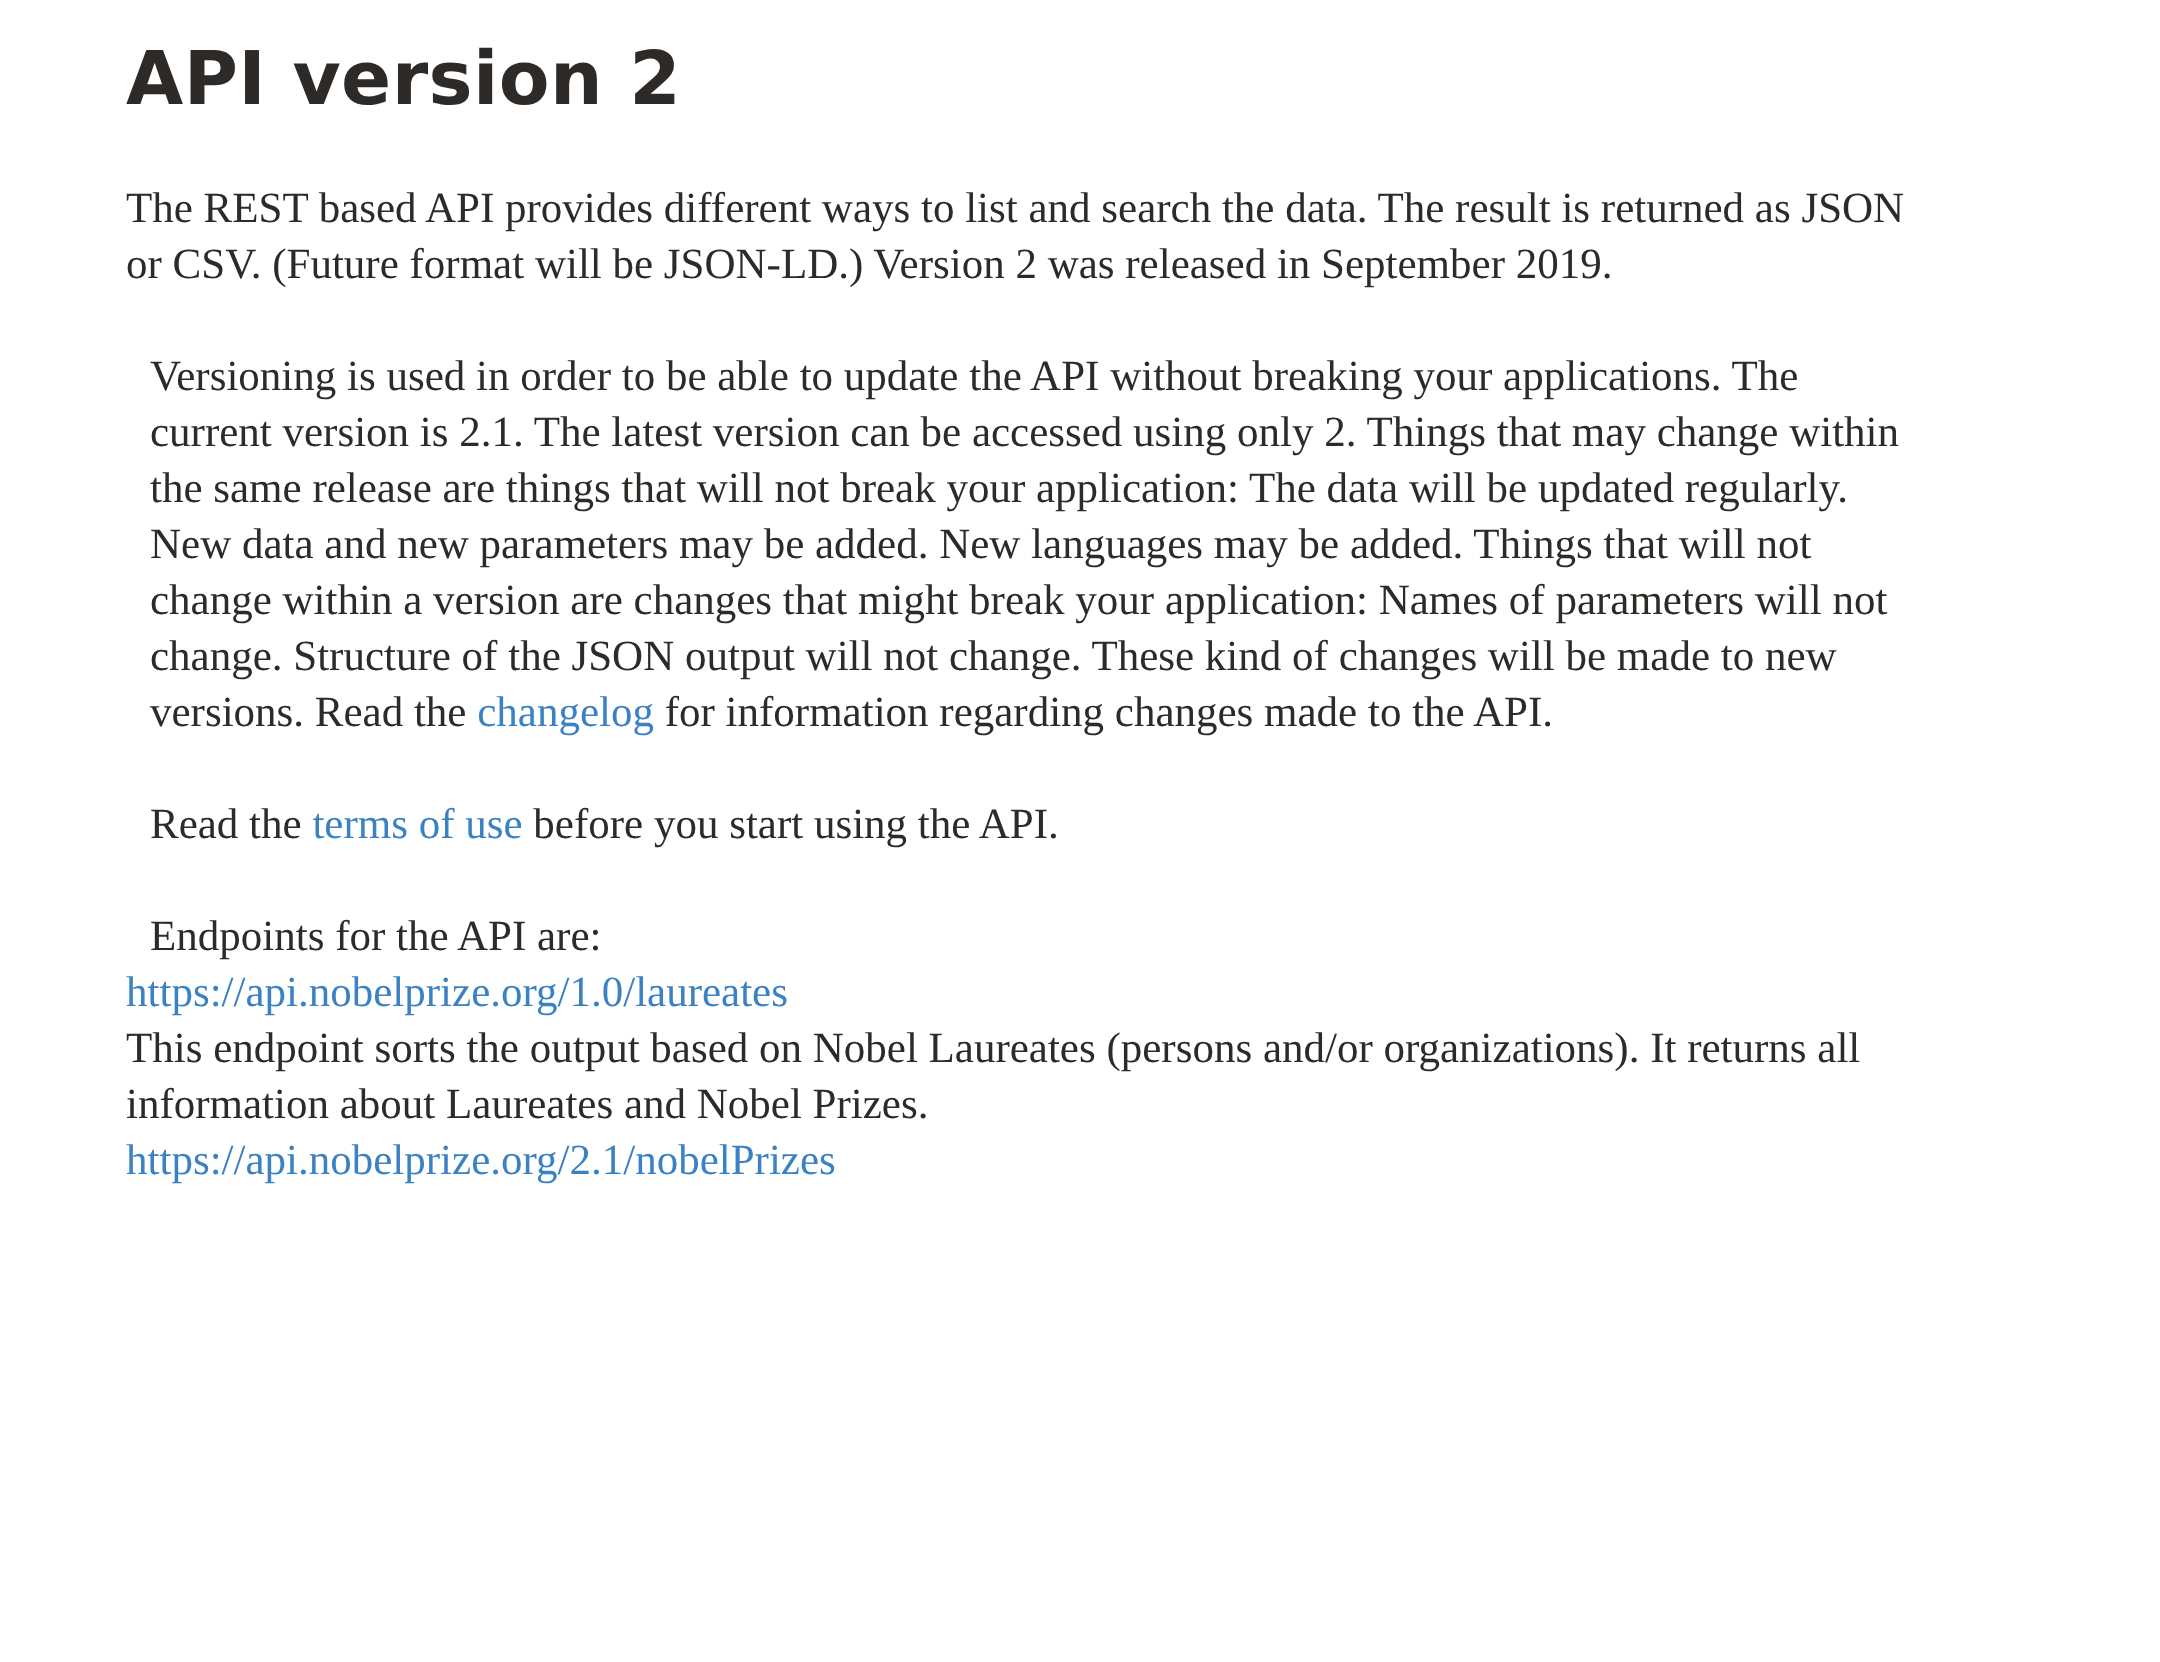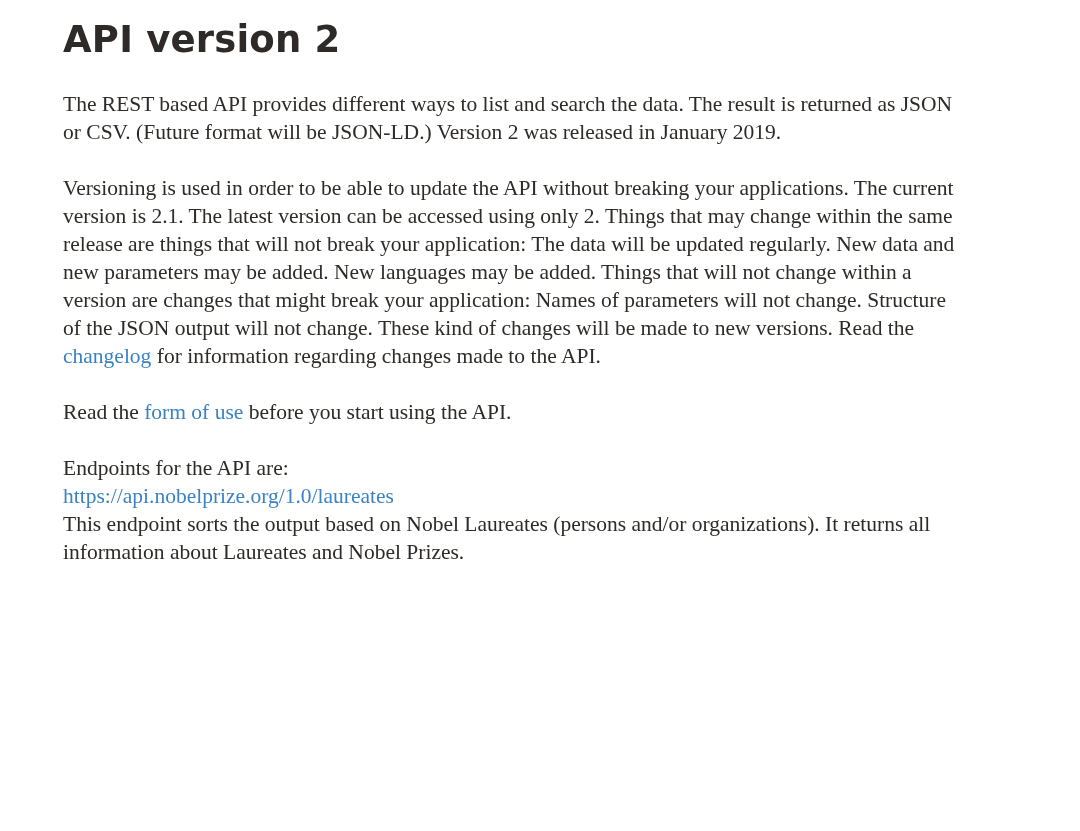--- a/index.html
+++ b/index.html
@@ -1,32 +1,33 @@
 <!DOCTYPE html>
 <html><head>
 <meta charset="utf-8">
 <style>
   html, body { margin: 0; padding: 0; background: #ffffff; }
   body { width: 1080px; height: 831px; overflow: hidden; position: relative; color: #2e2a27; }
   .page { position: absolute; left: 63px; top: 0; width: 900px; }
   h1 { font-family: "DejaVu Sans", sans-serif; font-weight: bold; font-size: 37px; margin: 18px 0 0 0; line-height: 44px; letter-spacing: 0.2px; color: #2e2a27; }
   p { font-family: "Liberation Serif", serif; font-size: 21.5px; line-height: 28px; margin: 0; color: #2e2a27; }
   .p1 { margin-top: 28px; }
-  .gap { margin-top: 28px; }
+  .gap { margin-top: 28px; margin-left: 12px; }
   a { color: #3b82c4; text-decoration: none; }
 </style>
 </head>
 <body>
 
 <div class="page">
   <h1>API version 2</h1>
 
-  <p class="p1">The REST based API provides different ways to list and search the data. The result is returned as JSON or CSV. (Future format will be JSON-LD.) Version 2 was released in January 2019.</p>
+  <p class="p1">The REST based API provides different ways to list and search the data. The result is returned as JSON or CSV. (Future format will be JSON-LD.) Version 2 was released in September 2019.</p>
 
   <p class="gap"><span>Versioning is used in order to be able to update the API without breaking your applications. The current version is 2.1. The latest version can be accessed using only 2. Things that may change within the same release are things that will not break your application: The data will be updated regularly. New data and new parameters may be added. New languages may be added. Things that will not change within a version are changes that might break your application: Names of parameters will not change. Structure of the JSON output will not change. These kind of changes will be made to new versions. Read the </span><a href="#">changelog</a><span> for information regarding changes made to the API.</span></p>
 
-  <p class="gap"><span>Read the </span><a href="#">form of use</a><span> before you start using the API.</span></p>
+  <p class="gap"><span>Read the </span><a href="#">terms of use</a><span> before you start using the API.</span></p>
 
 
   <p class="gap">Endpoints for the API are:</p>
   <p><a href="#">https://api.nobelprize.org/1.0/laureates</a></p>
   <p>This endpoint sorts the output based on Nobel Laureates (persons and/or organizations). It returns all information about Laureates and Nobel Prizes.</p>
+  <p><a href="#">https://api.nobelprize.org/2.1/nobelPrizes</a></p>
 </div>
 
 </body></html>

